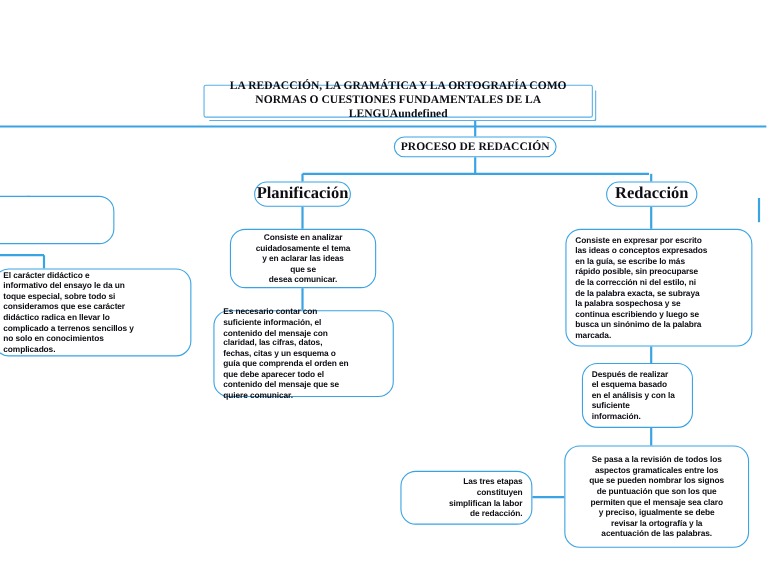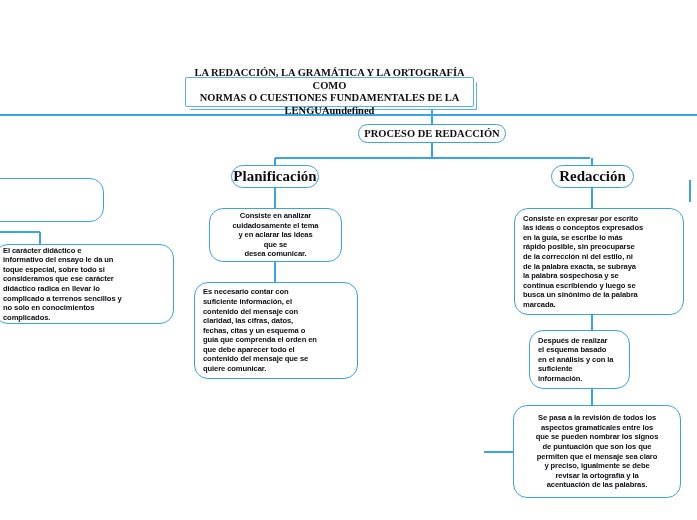--- a/index.html
+++ b/index.html
@@ -102,21 +102,21 @@
 
       <path d="M 0 185 L 26 185"></path>
       <path d="M 26 185 L 26 178"></path>
       <path d="M 0 232 L 40 232"></path>
       <path d="M 40 232 L 40 244"></path>
 
       <path d="M 690 180 L 690 202"></path>
     </g>
   </svg>
 
-  <div class="node root" style="left:185px; top:77px; width:289px; height:30px;text-align:center;">
+  <div class="node root" style="left:185px; top:77px; width:354px; height:30px;text-align:center;">
     <div class="node-inner">LA REDACCIÓN, LA GRAMÁTICA Y LA ORTOGRAFÍA COMO
 NORMAS O CUESTIONES FUNDAMENTALES DE LA LENGUAundefined</div>
   </div>
 
   <div class="node pill lvl1" style="left:358px; top:124px; width:148px; height:19px;">
     <div class="node-inner">PROCESO DE REDACCIÓN</div>
   </div>
 
   <div class="node pill lvl2" style="left:231px; top:165px; width:88px; height:23px;">
     <div class="node-inner">Planificación</div>
@@ -127,21 +127,21 @@
   </div>
 
   <div class="node box center" style="left:209px; top:208px; width:133px; height:54px;">
     <div class="node-inner">Consiste en analizar
 cuidadosamente el tema
 y en aclarar las ideas
 que se
 desea comunicar.</div>
   </div>
 
-  <div class="node box left" style="left:194px; top:282px; width:164px; height:97px;">
+  <div class="node box left" style="left:194px; top:282px; width:164px; height:79px;">
     <div class="node-inner">Es necesario contar con
 suficiente información, el
 contenido del mensaje con
 claridad, las cifras, datos,
 fechas, citas y un esquema o
 guía que comprenda el orden en
 que debe aparecer todo el
 contenido del mensaje que se
 quiere comunicar.</div>
   </div>
@@ -171,20 +171,26 @@
     <div class="node-inner">Se pasa a la revisión de todos los
 aspectos gramaticales entre los
 que se pueden nombrar los signos
 de puntuación que son los que
 permiten que el mensaje sea claro
 y preciso, igualmente se debe
 revisar la ortografía y la
 acentuación de las palabras.</div>
   </div>
 
+  <div class="node box right" style="left:364px; top:428px; width:120px; height:49px;">
+    <div class="node-inner">Las tres etapas
+constituyen
+simplifican la labor
+de redacción.</div>
+  </div>
 
   <div class="node box left" style="left:-98px; top:178px; width:202px; height:44px;">
     <div class="node-inner">ncés
 igne (1533-1592) lo
 o el nombre con que
 ecemos.</div>
   </div>
 
   <div class="node box left" style="left:-6px; top:244px; width:180px; height:80px;">
     <div class="node-inner">El carácter didáctico e

